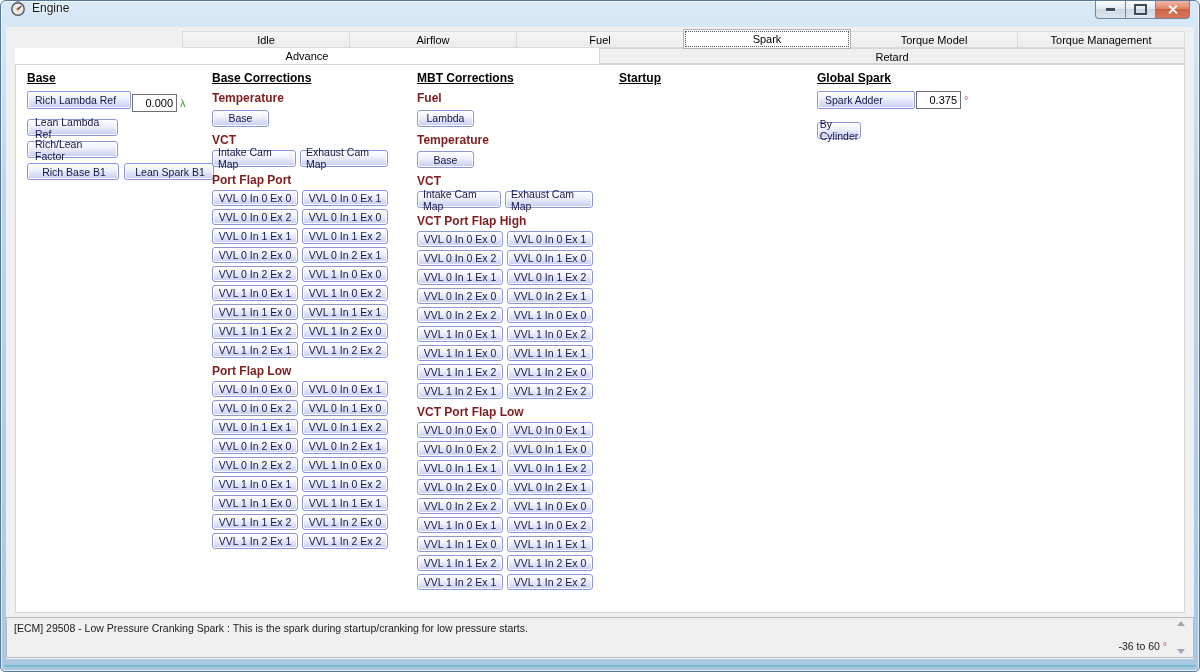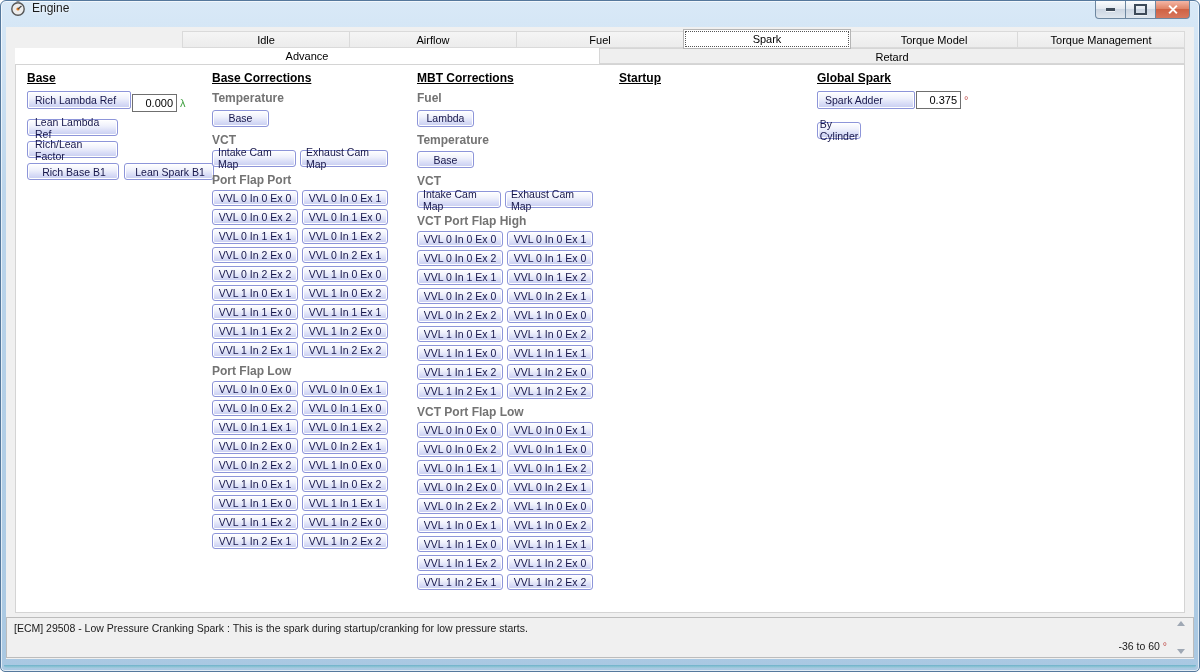--- a/index.html
+++ b/index.html
@@ -42,21 +42,21 @@
   .sub-tab.unselected{background:#efefef;border:1px solid #d6d6d6;}
   .page{position:absolute;left:0;right:0;top:33px;bottom:0;background:#fff;border:1px solid #d4d4d4;box-sizing:border-box;}
   
   .col{position:absolute;top:6px;}
   .col-base{left:11px;width:195px;}
   .col-basecorr{left:196px;width:185px;}
   .col-mbt{left:401px;width:190px;}
   .col-startup{left:603px;width:190px;}
   .col-global{left:801px;width:200px;}
   .h1{font-size:12px;font-weight:bold;text-decoration:underline;color:#000;margin:0 0 6px 0;}
-  .h2{font-size:12px;font-weight:bold;color:#737373;margin:6px 0 3px 0;}
+  .h2{font-size:12px;font-weight:bold;color:#7f1d1d;margin:6px 0 3px 0;}
   .btn{box-sizing:border-box;height:17px;border:1px solid #8d95d9;border-radius:3px;
     background:linear-gradient(#ffffff,#eff1fc 40%,#dadef7 70%,#c7cdf1);
     box-shadow:inset 0 0 0 1px #fff;
     color:#16164a;font-family:"Liberation Sans",sans-serif;font-size:10.5px;
     display:inline-flex;align-items:center;justify-content:center;padding:0 5px;cursor:pointer;}
   .stack .btn{display:flex;margin-bottom:5px;justify-content:flex-start;padding-left:7px;}
   .btn.center{justify-content:center;}
   .btn-row{display:flex;gap:5px;margin-bottom:5px;}
   .field-row{display:flex;align-items:center;margin-bottom:5px;}
   .field-btn{height:18px;justify-content:flex-start;padding-left:7px;border-radius:2px;}

